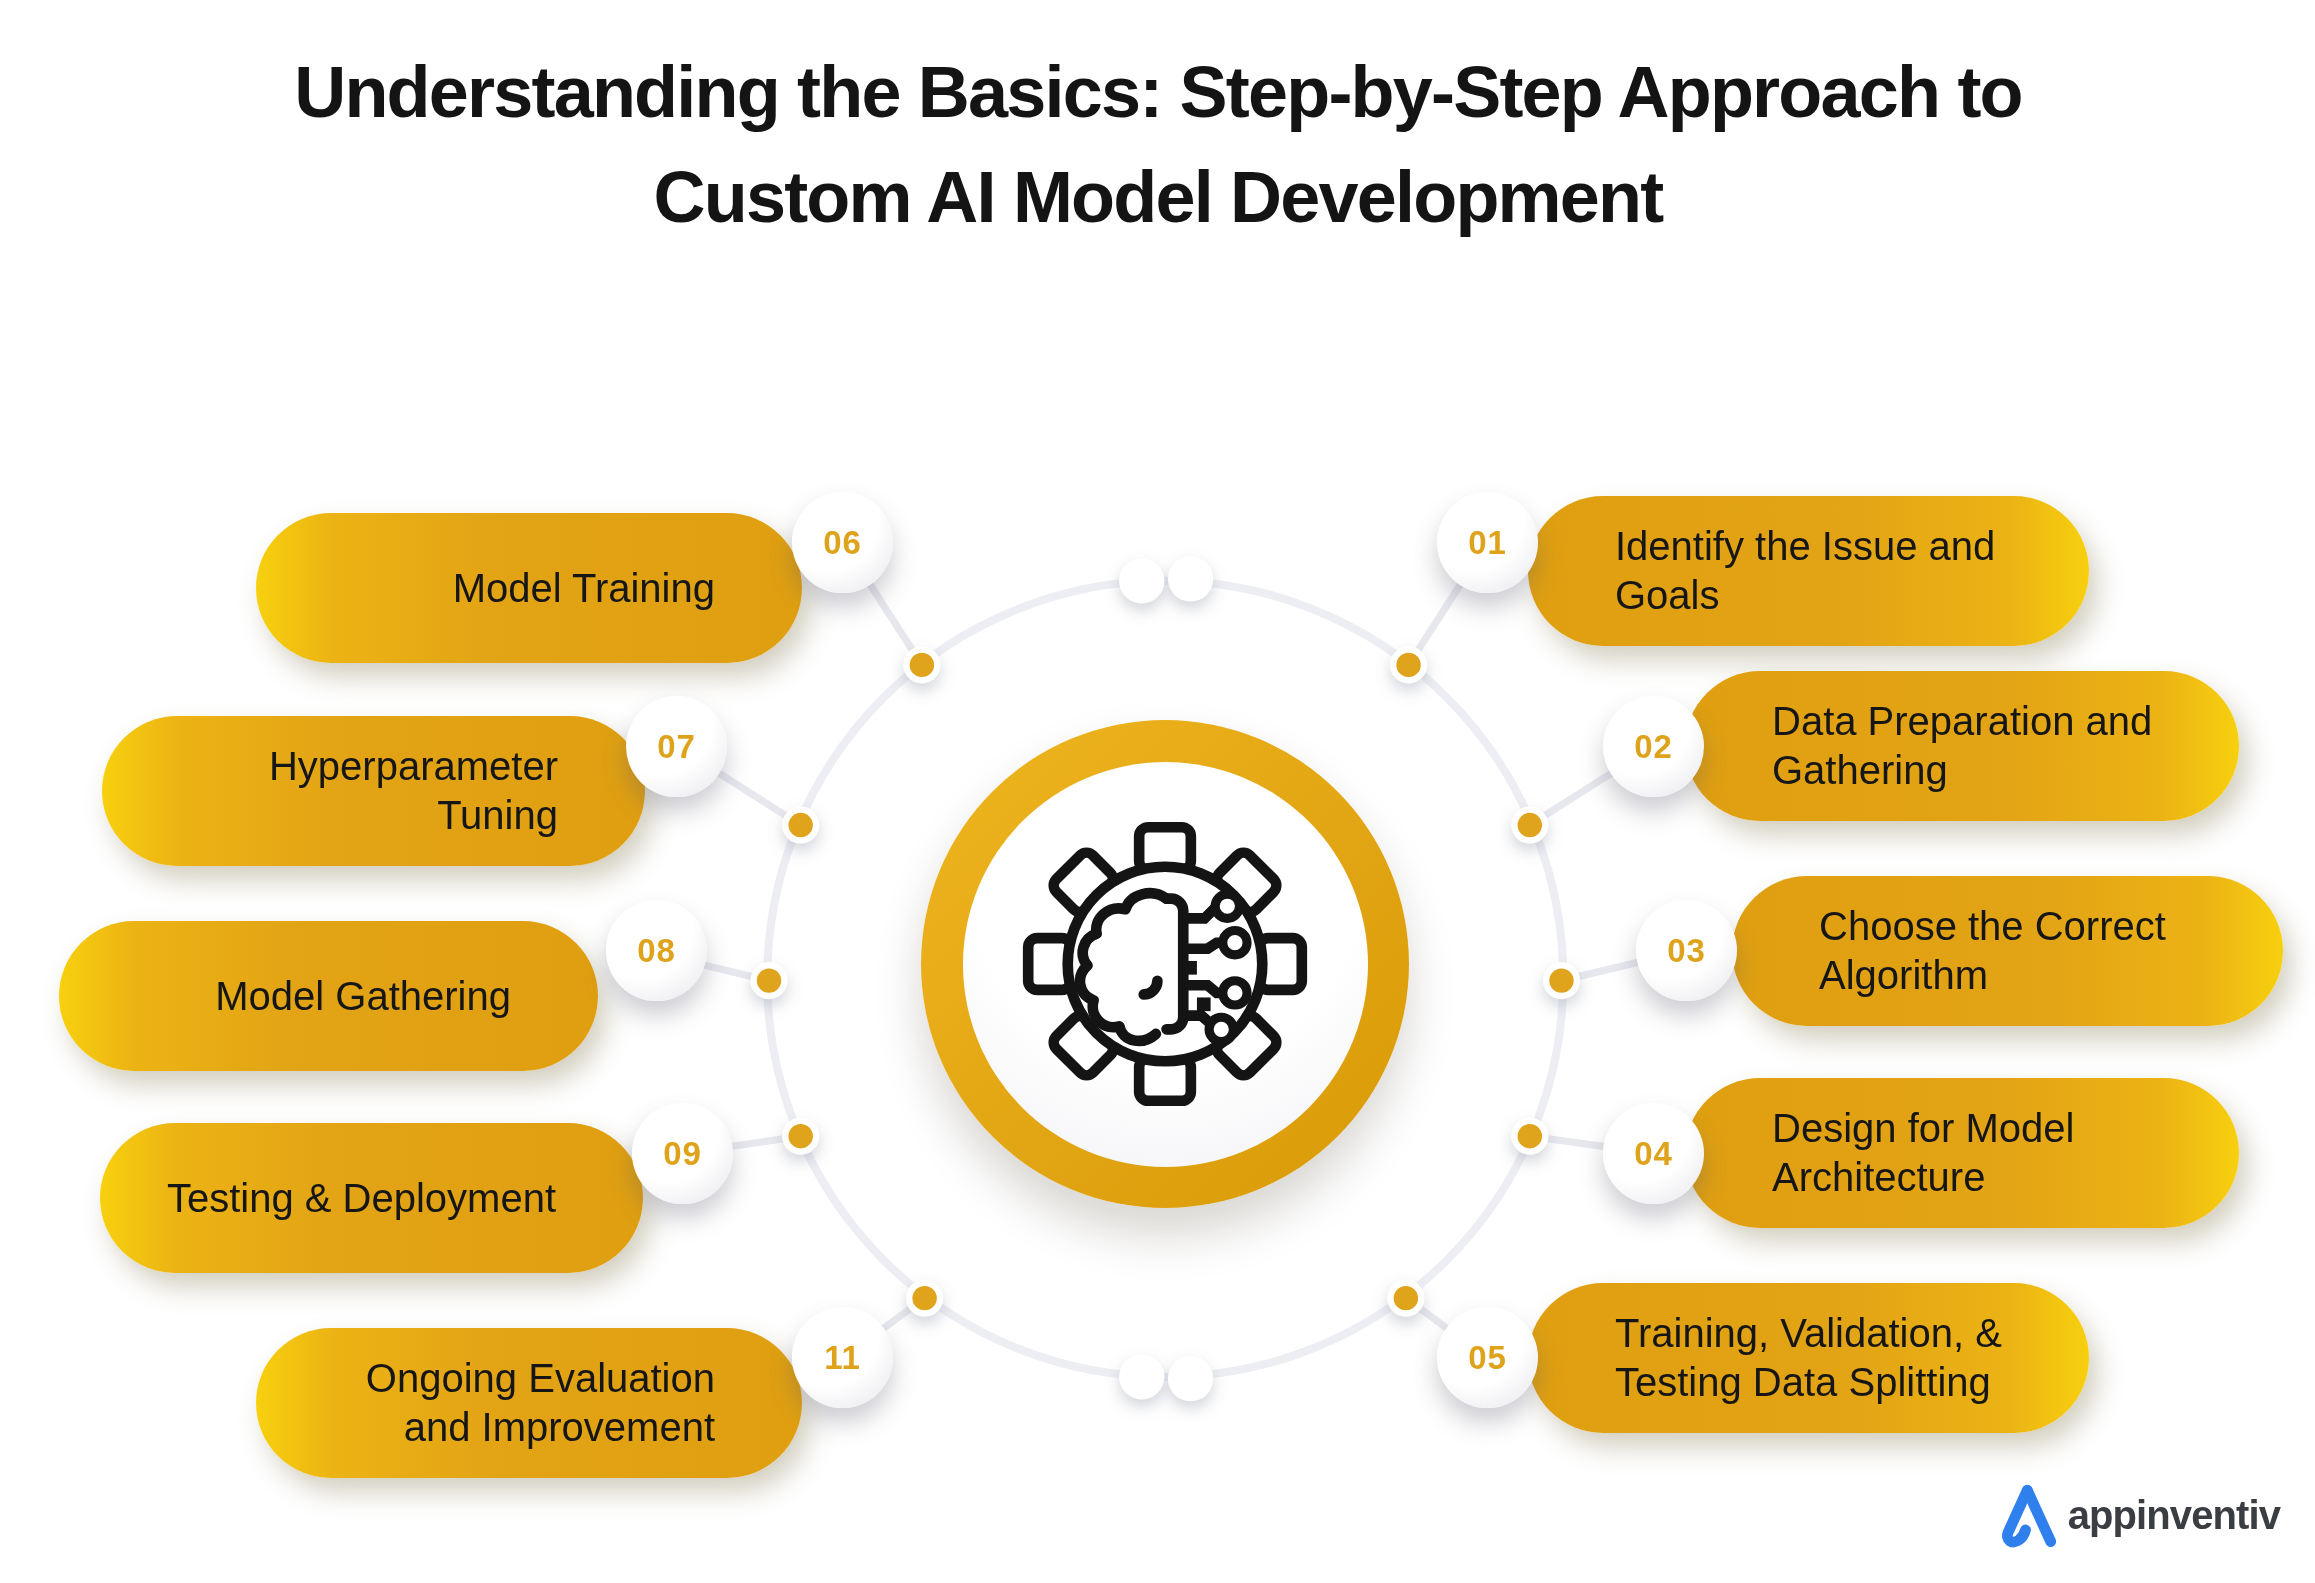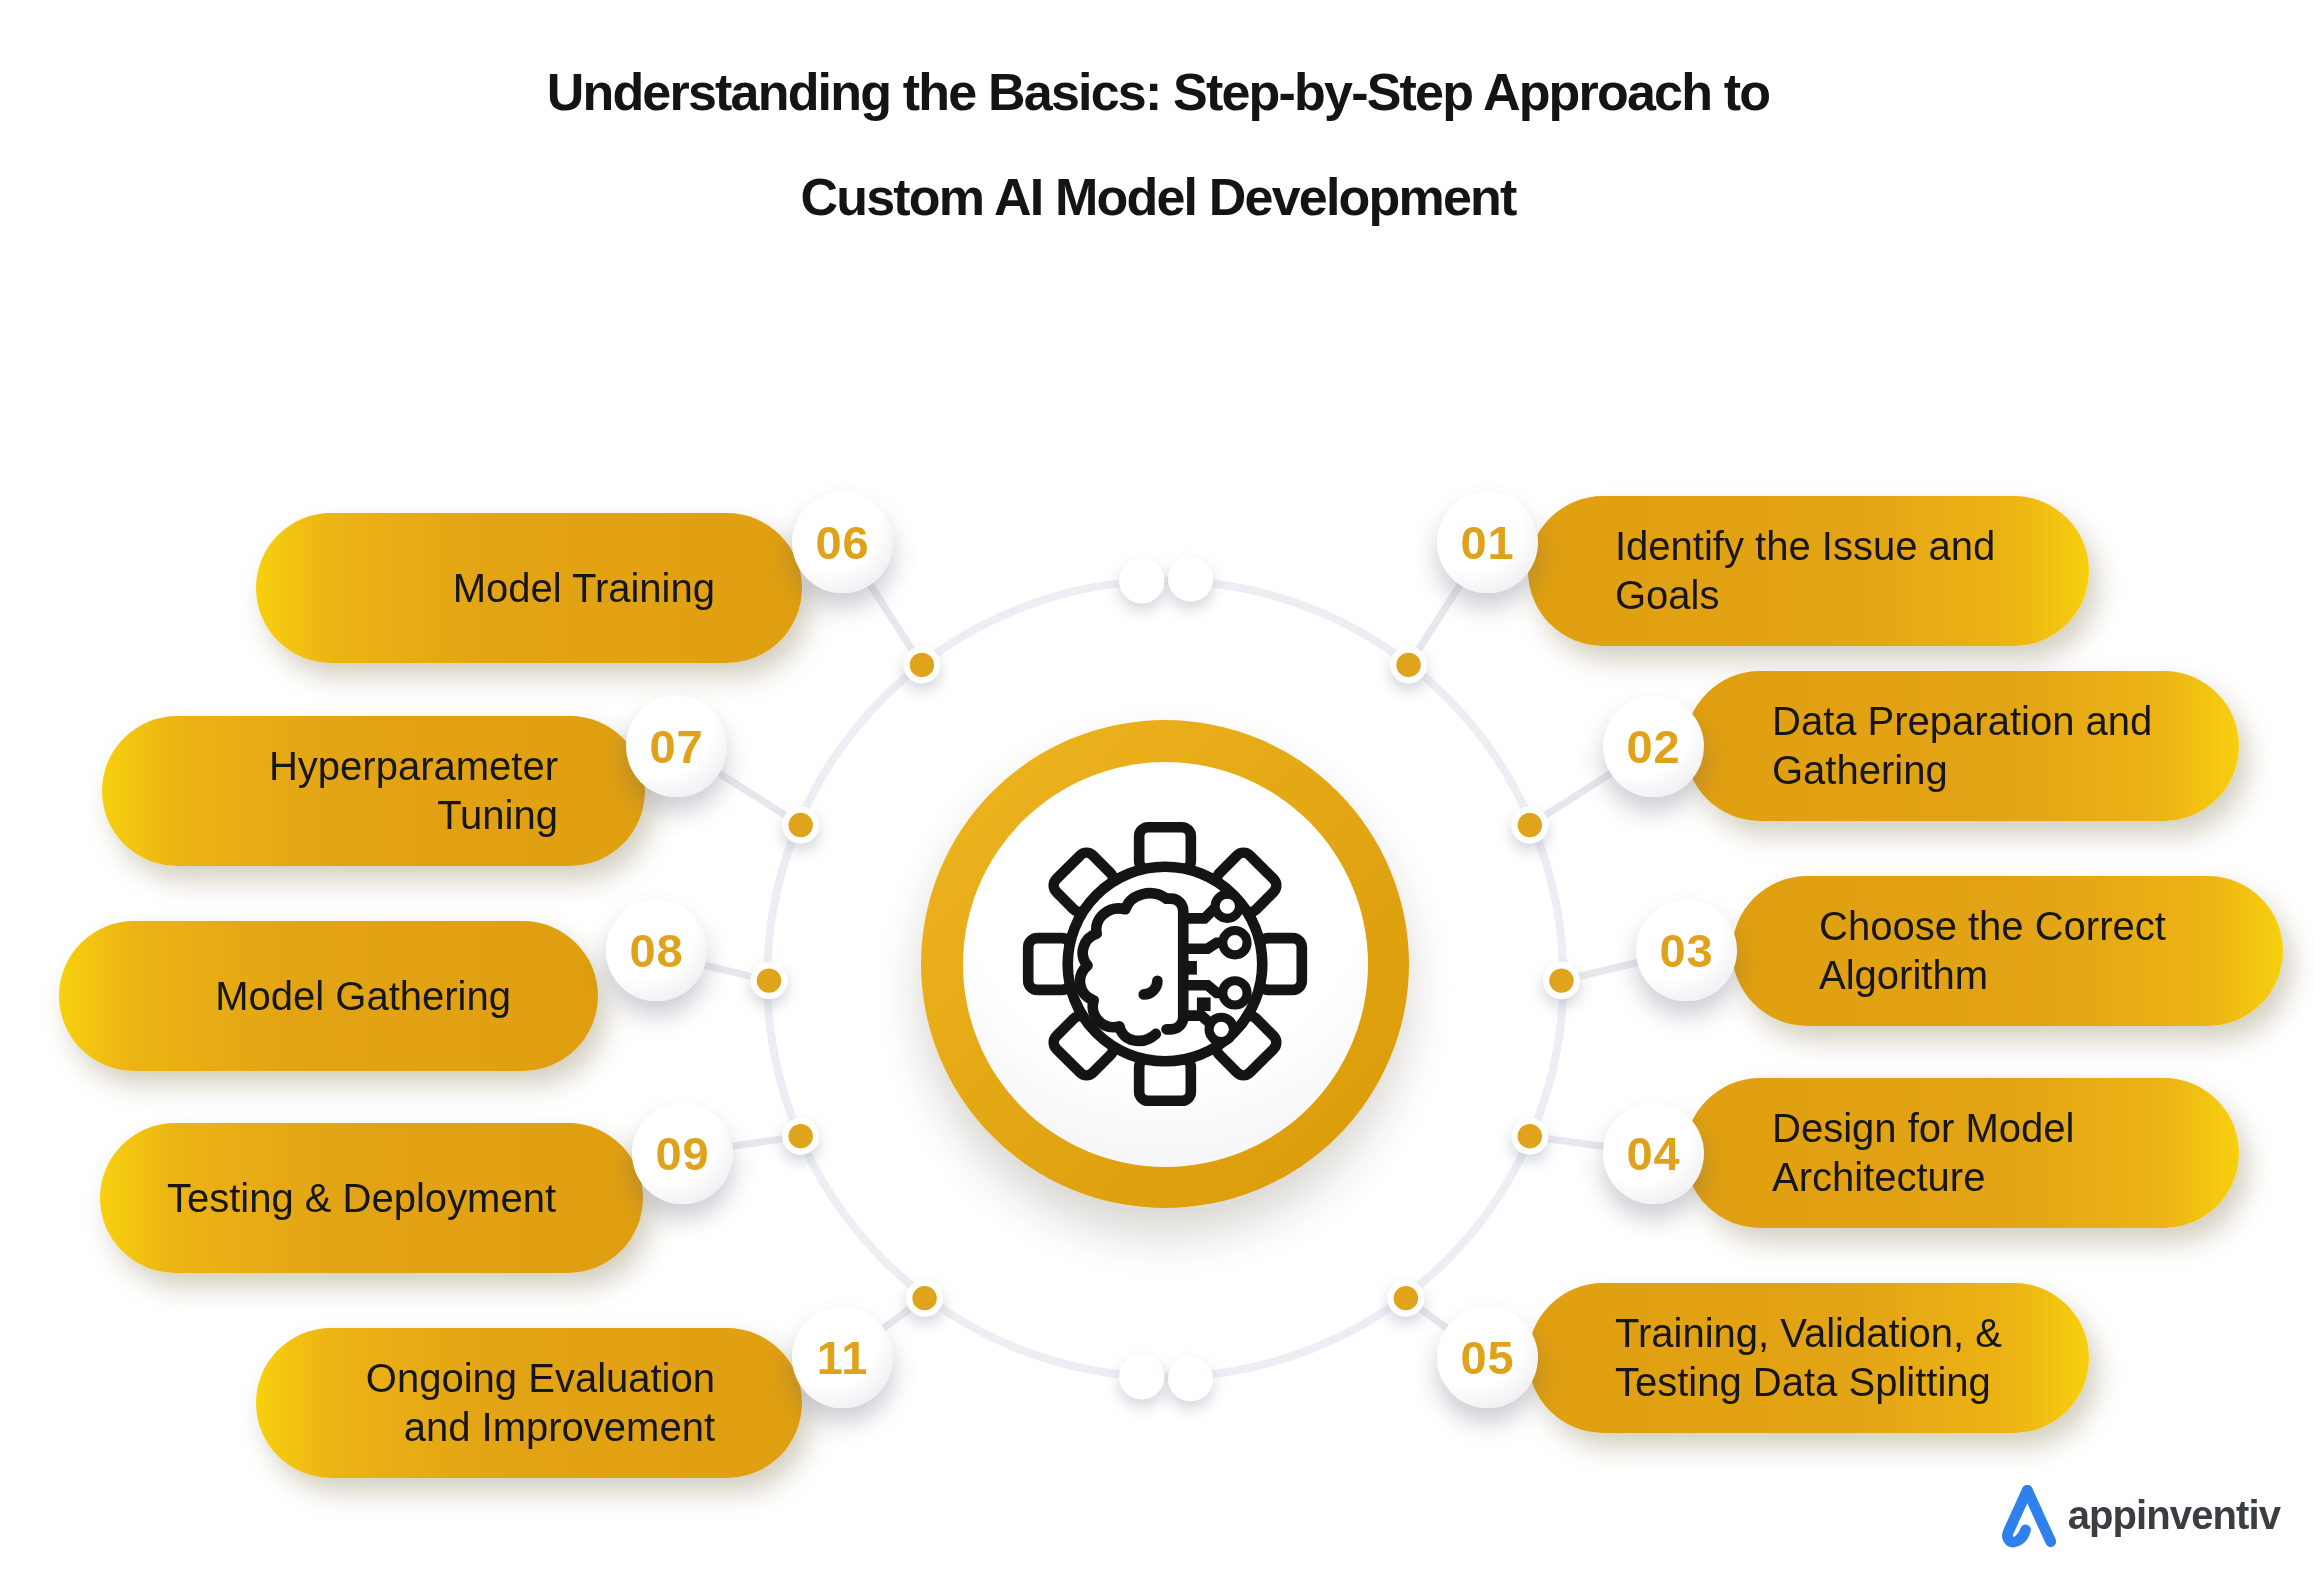--- a/index.html
+++ b/index.html
@@ -5,21 +5,21 @@
   html,body{margin:0;padding:0;background:#ffffff;}
   .canvas{
     position:relative;width:2316px;height:1584px;background:#ffffff;overflow:hidden;
     font-family:"Liberation Sans", sans-serif;
   }
   
   .title{
     position:absolute;left:0;top:40px;width:2316px;text-align:center;
     color:#141414;font-weight:700;letter-spacing:-1.8px;
   }
-  .title .line{font-size:52px;line-height:105px;}
+  .title .line{font-size:72px;line-height:105px;}
   
   .bg-svg{position:absolute;left:0;top:0;width:2316px;height:1584px;}
   
   .pill{
     position:absolute;height:150px;border-radius:80px;display:flex;align-items:center;
     color:#161616;font-size:40px;line-height:49px;font-weight:500;
     box-shadow:9px 14.5px 27px rgba(110,95,45,.30);
   }
   .pill.left{
     justify-content:flex-end;text-align:right;padding:0 87px 0 63px;box-sizing:border-box;
@@ -39,21 +39,21 @@
   .p02{left:1685px;top:671px;width:554px;}
   .p03{left:1732px;top:876px;width:551px;}
   .p04{left:1685px;top:1078px;width:554px;}
   .p05{left:1528px;top:1283px;width:561px;}
   
   .badge{
     position:absolute;width:101px;height:101px;border-radius:50%;
     background:radial-gradient(circle at 35% 28%,#ffffff 52%,#f2f2f5 76%,#e3e3e8 100%);
     box-shadow:0 14.5px 25px rgba(90,90,110,.30);
     display:flex;align-items:center;justify-content:center;
-    color:#dfa31b;font-size:47px;font-weight:700;letter-spacing:0.9px;
+    color:#dfa31b;font-size:33px;font-weight:700;letter-spacing:0.9px;
   }
   .b06{left:792px;top:492px;}  .b07{left:626px;top:696px;}  .b08{left:606px;top:900px;}
   .b09{left:632px;top:1103px;} .b10{left:792px;top:1307px;}
   .b01{left:1437px;top:492px;} .b02{left:1603px;top:696px;} .b03{left:1636px;top:900px;}
   .b04{left:1603px;top:1103px;}.b05{left:1437px;top:1307px;}
   
   .emblem{
     position:absolute;left:921px;top:720px;width:488px;height:488px;border-radius:50%;
     background:linear-gradient(135deg,#efb61f 0%,#e2a513 55%,#d99a06 100%);
     box-shadow:0 27px 47px rgba(40,30,0,.18);

